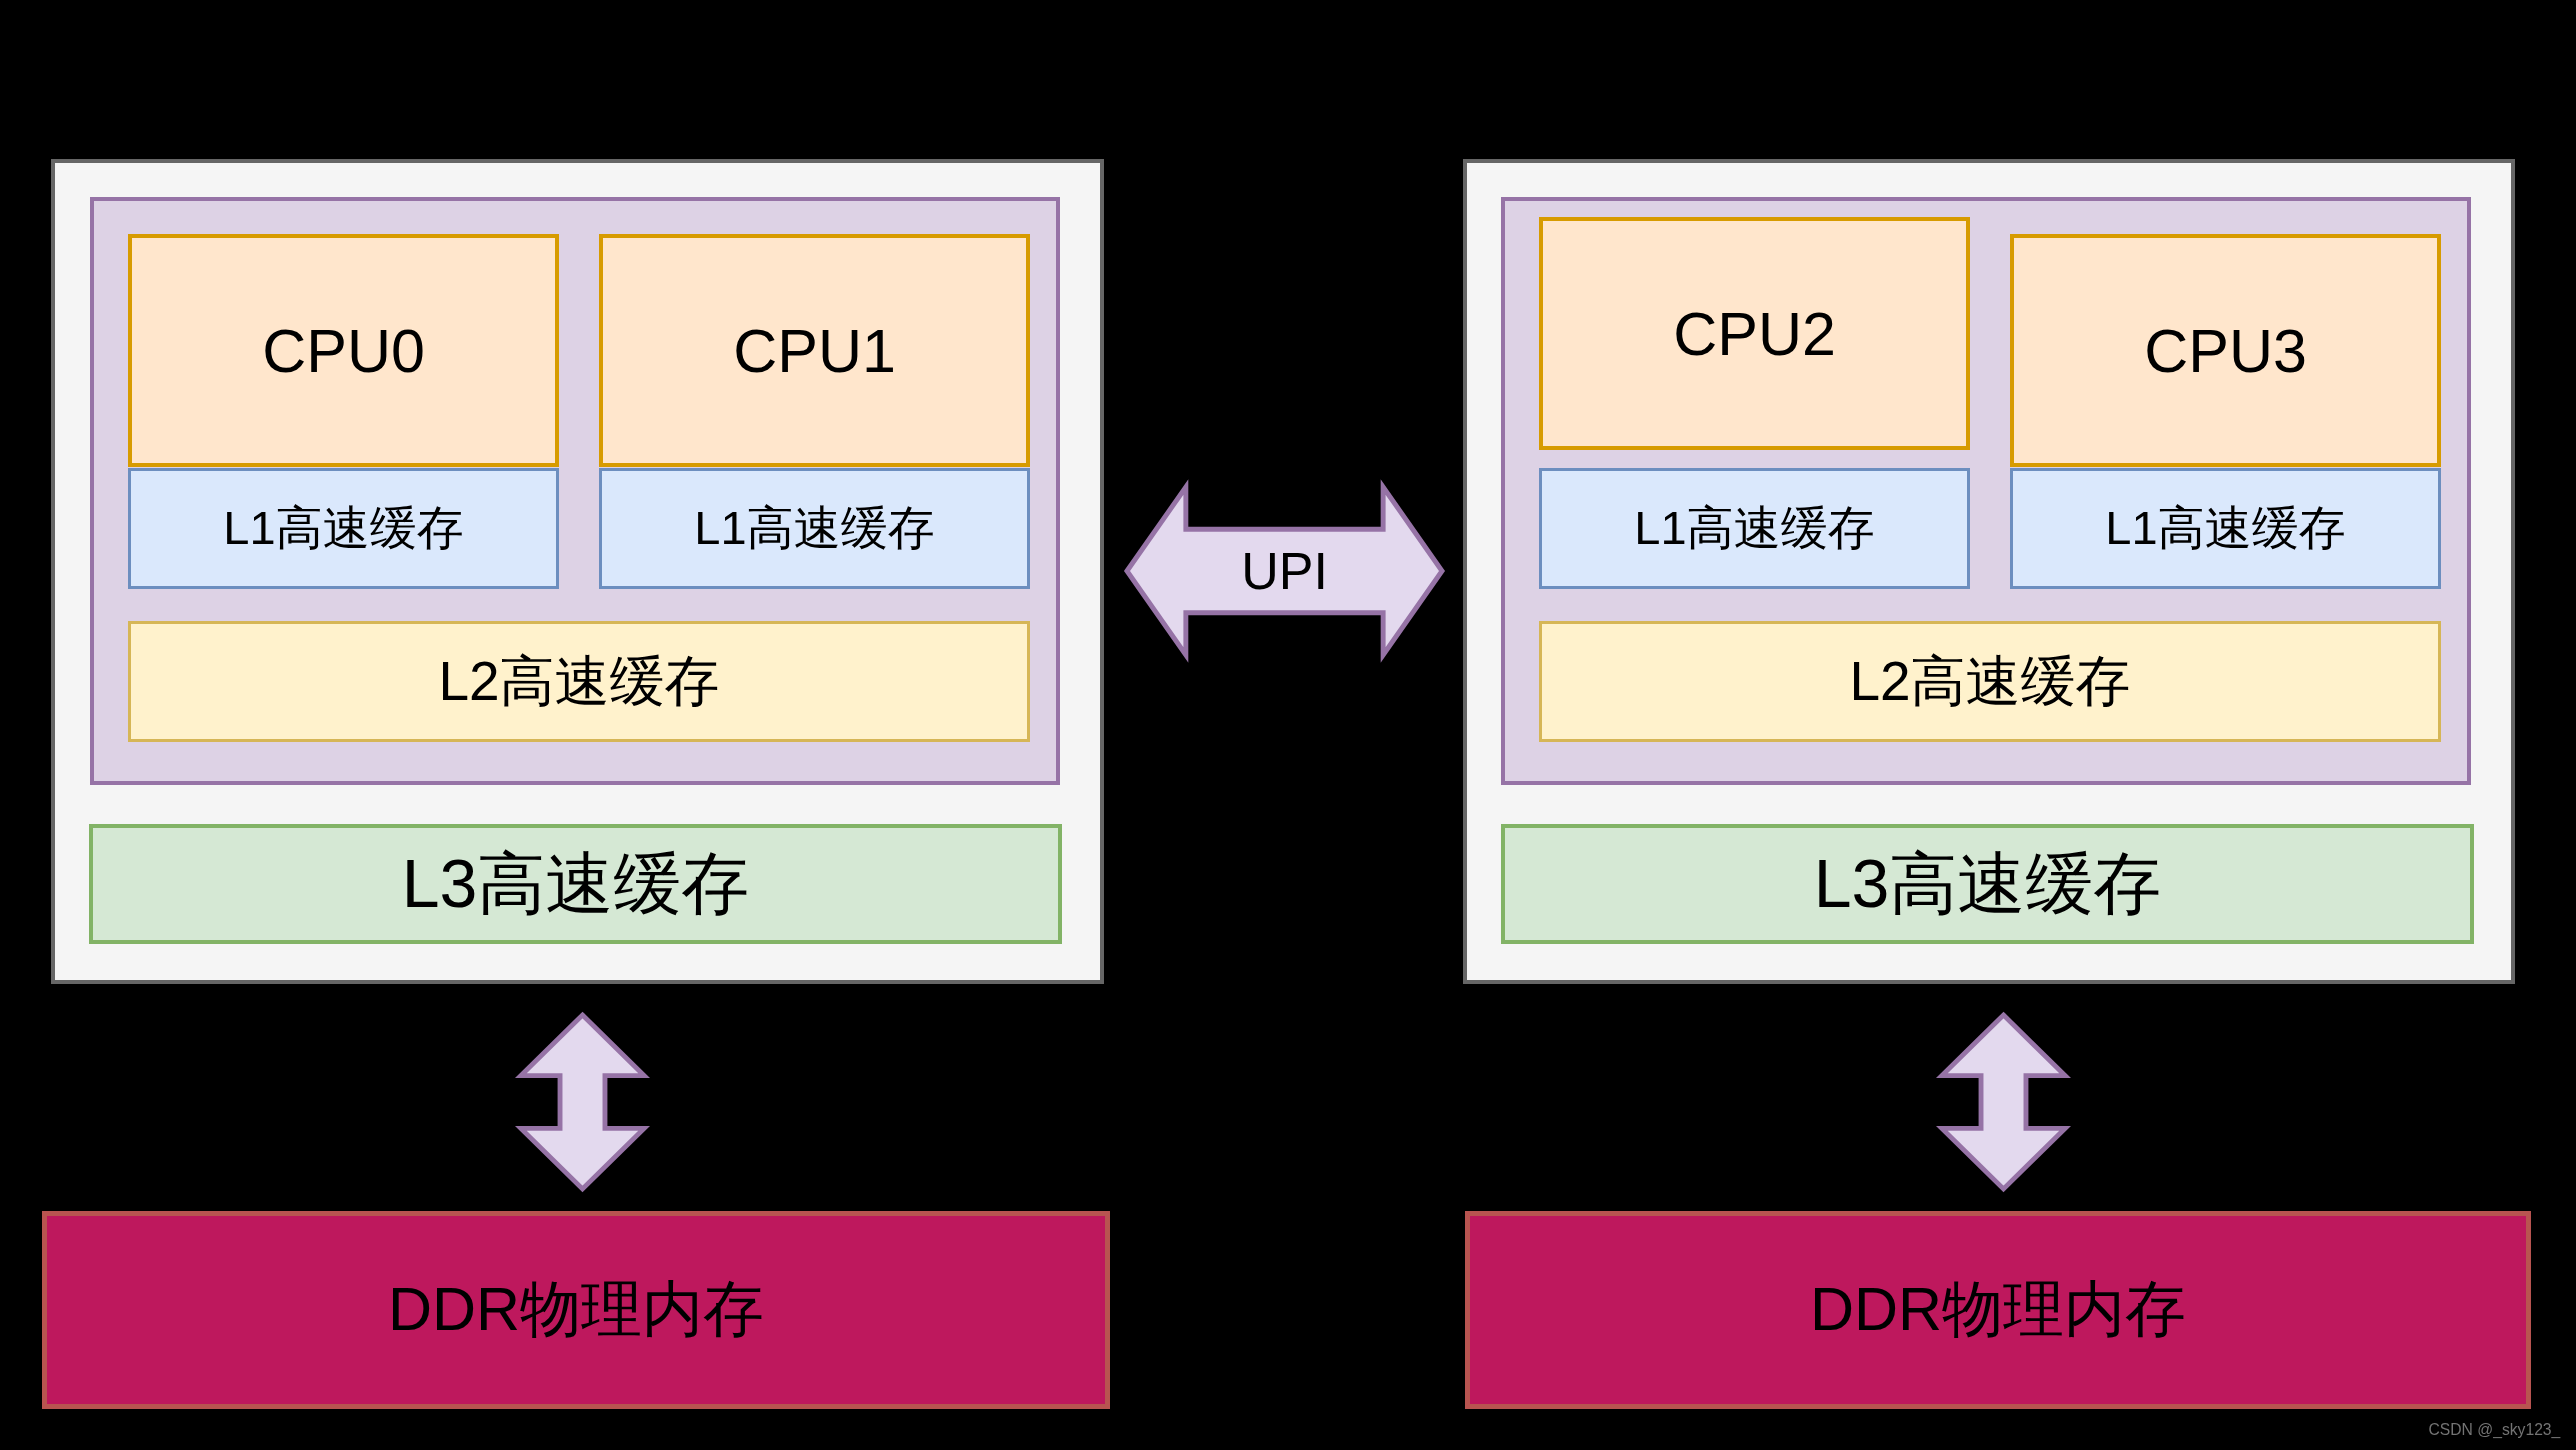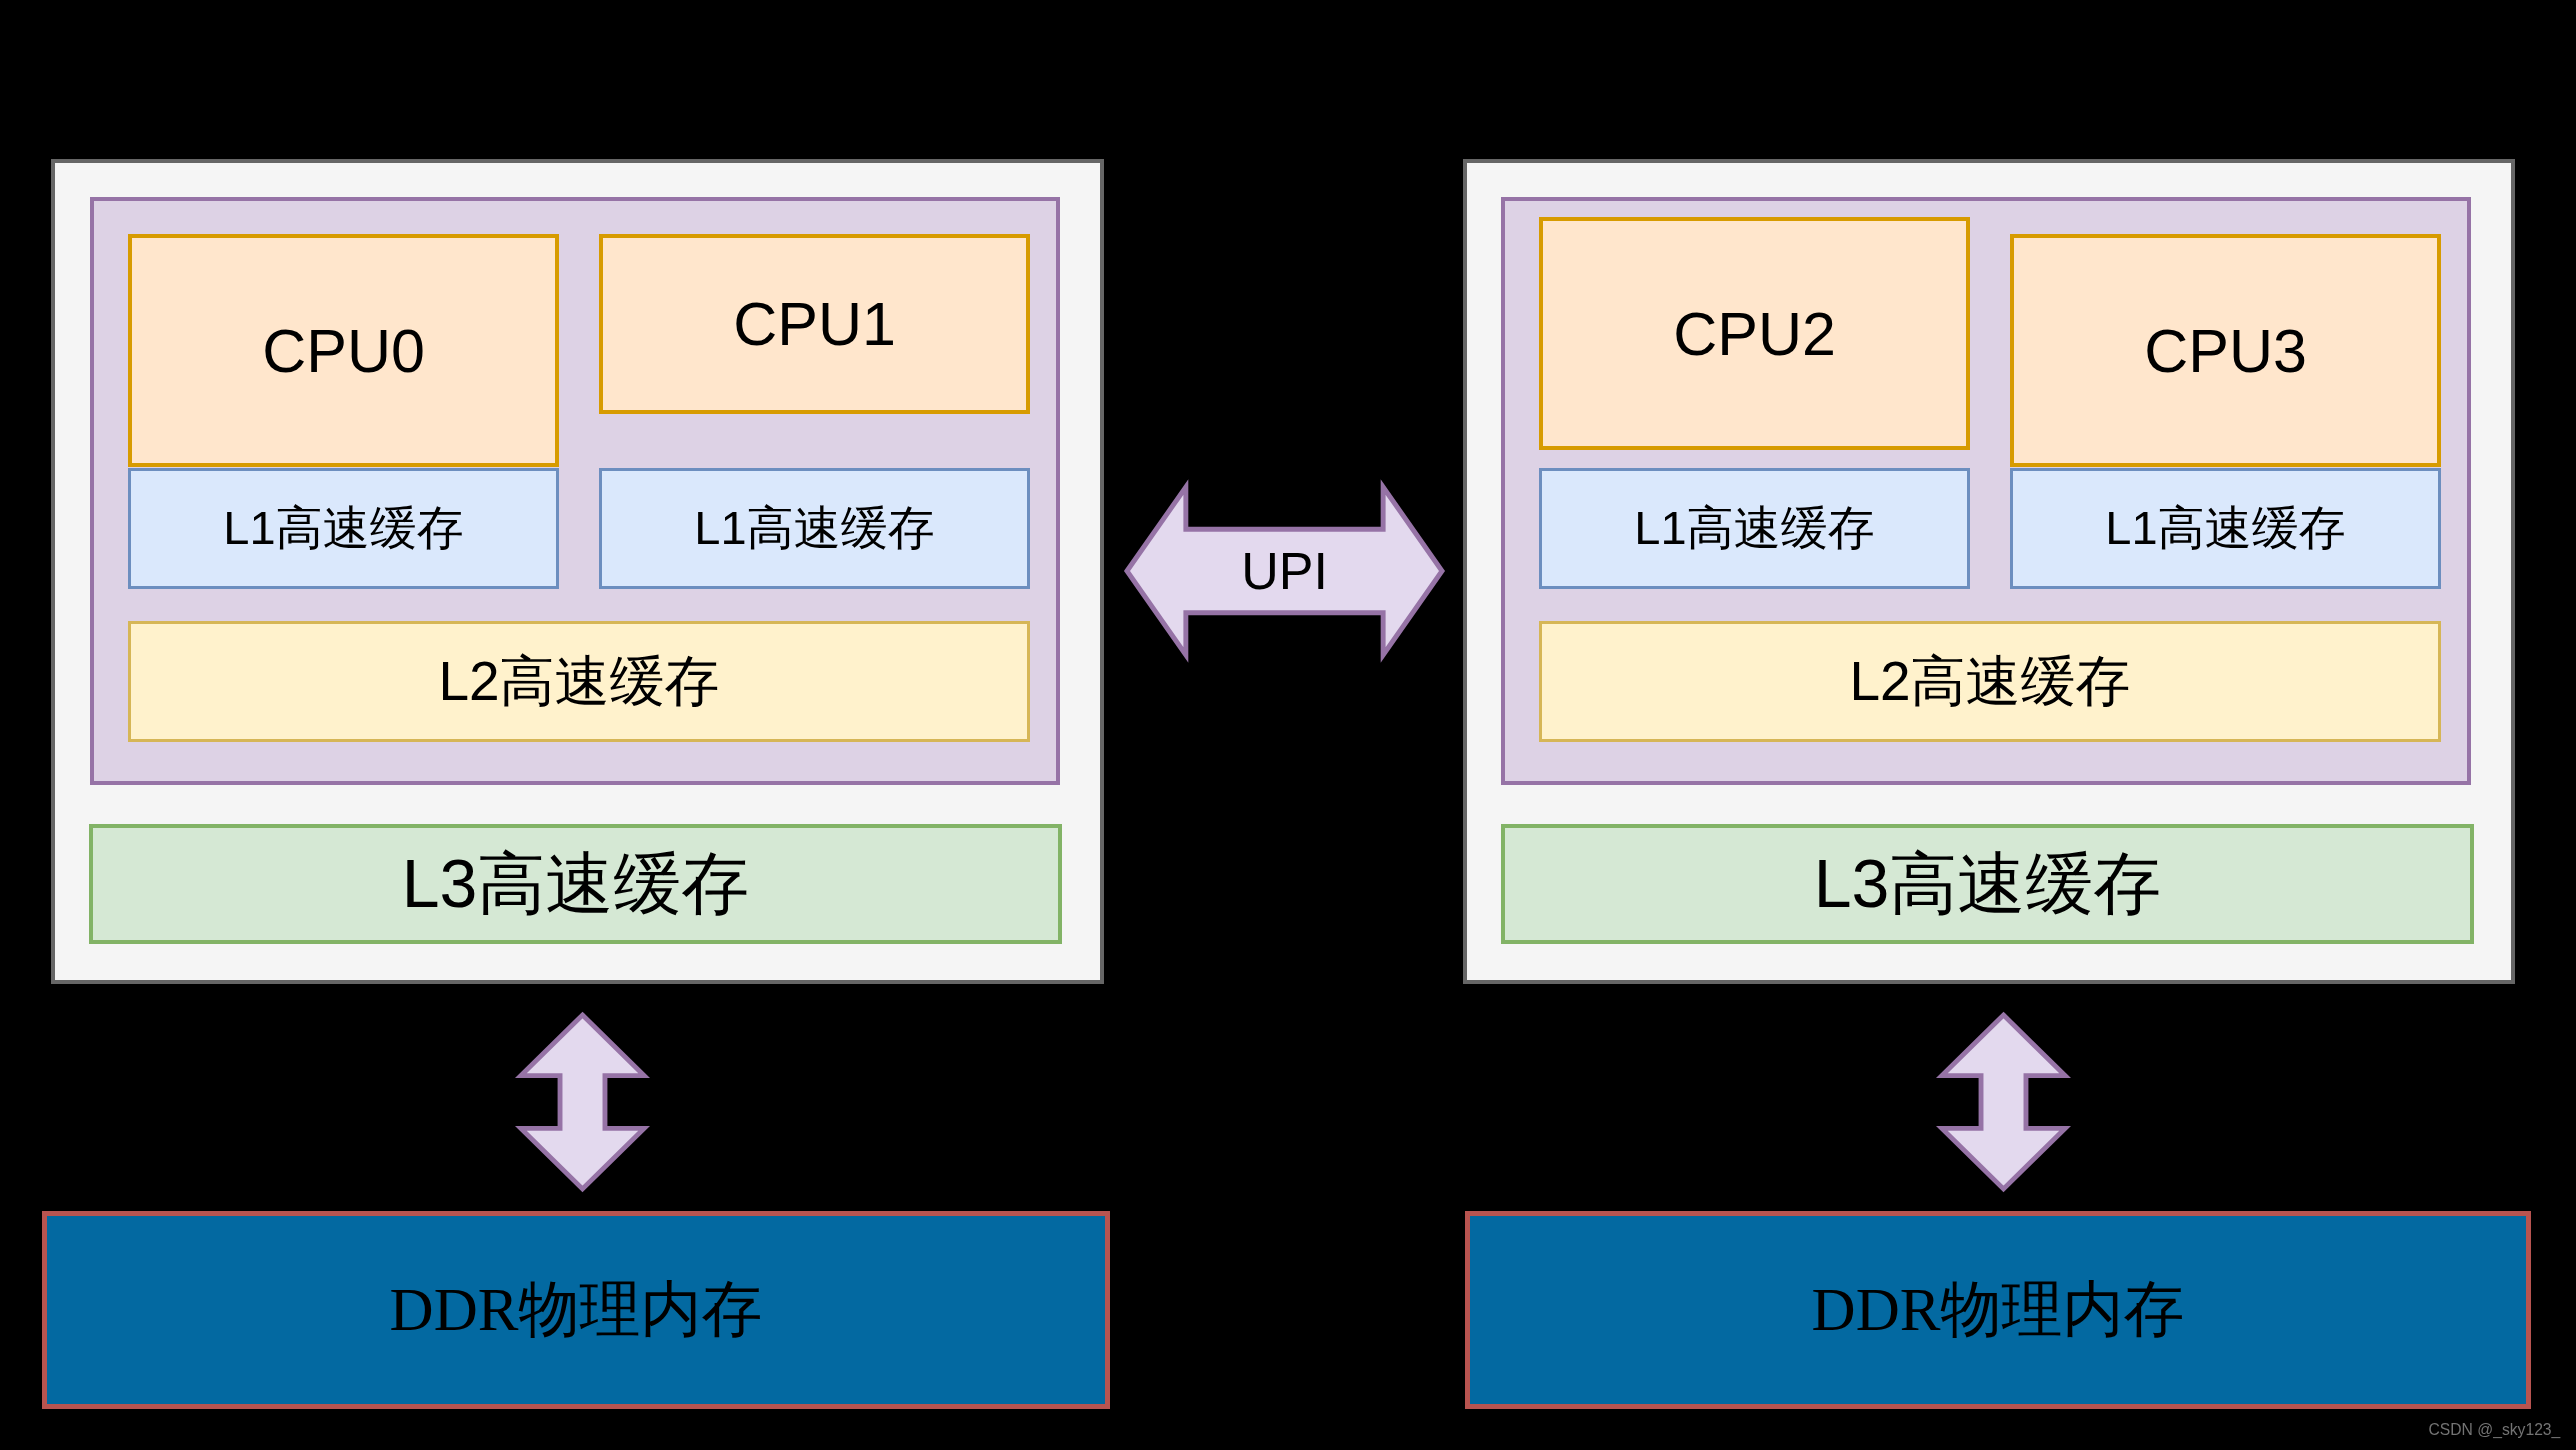--- a/index.html
+++ b/index.html
@@ -8,39 +8,39 @@
     font-family:"Liberation Sans","DejaVu Sans",sans-serif;color:#000;
   }
   .abs{position:absolute;box-sizing:border-box;}
   .center{display:flex;align-items:center;justify-content:center;text-align:center;}
   .socket{background:#f5f5f5;border:4.9px solid #666666;padding-left:44px;}
   .cluster{background:#ddd2e5;border:4.9px solid #9673a6;}
   .cpu{background:#ffe6cc;border:4.9px solid #d79b00;font-size:61px;}
   .l1{background:#dae8fc;border:3.9px solid #6c8ebf;font-size:47px;}
   .l2{background:#fff2cc;border:3.9px solid #d6b656;font-size:55px;}
   .l3{background:#d5e8d4;border:4.9px solid #82b366;font-size:68px;}
-  .ddr{background:#0369a1;border:5.9px solid #b85450;font-size:61px;font-family:Liberation Serif, serif;}
+  .ddr{background:#be185d;border:5.9px solid #b85450;font-size:61px;}
   .arrow-label{font-size:52px;}
   .watermark{color:#737373;font-size:15.7px;white-space:nowrap;}
   svg{display:block;overflow:visible;}
 </style>
 </head>
 <body>
 
 <div class="stage">
 
   <div class="abs socket" style="left:51px;top:159px;width:1053px;height:825px;">
     <div class="abs cluster" style="left:35px;top:34px;width:970px;height:588px;">
       <div class="abs cpu center" style="left:34px;top:33px;width:431px;height:233px;">
         <span>CPU0</span>
       </div>
       <div class="abs l1 center" style="left:34px;top:267px;width:431px;height:121px;">
         <span>L1高速缓存</span>
       </div>
-      <div class="abs cpu center" style="left:505px;top:33px;width:431px;height:180px;">
+      <div class="abs cpu center" style="left:505px;top:33px;width:431px;height:233px;">
         <span>CPU1</span>
       </div>
       <div class="abs l1 center" style="left:505px;top:267px;width:431px;height:121px;">
         <span>L1高速缓存</span>
       </div>
       <div class="abs l2 center" style="left:34px;top:420px;width:902px;height:121px;">
         <span>L2高速缓存</span>
       </div>
     </div>
     <div class="abs l3 center" style="left:34px;top:661px;width:973px;height:120px;">

